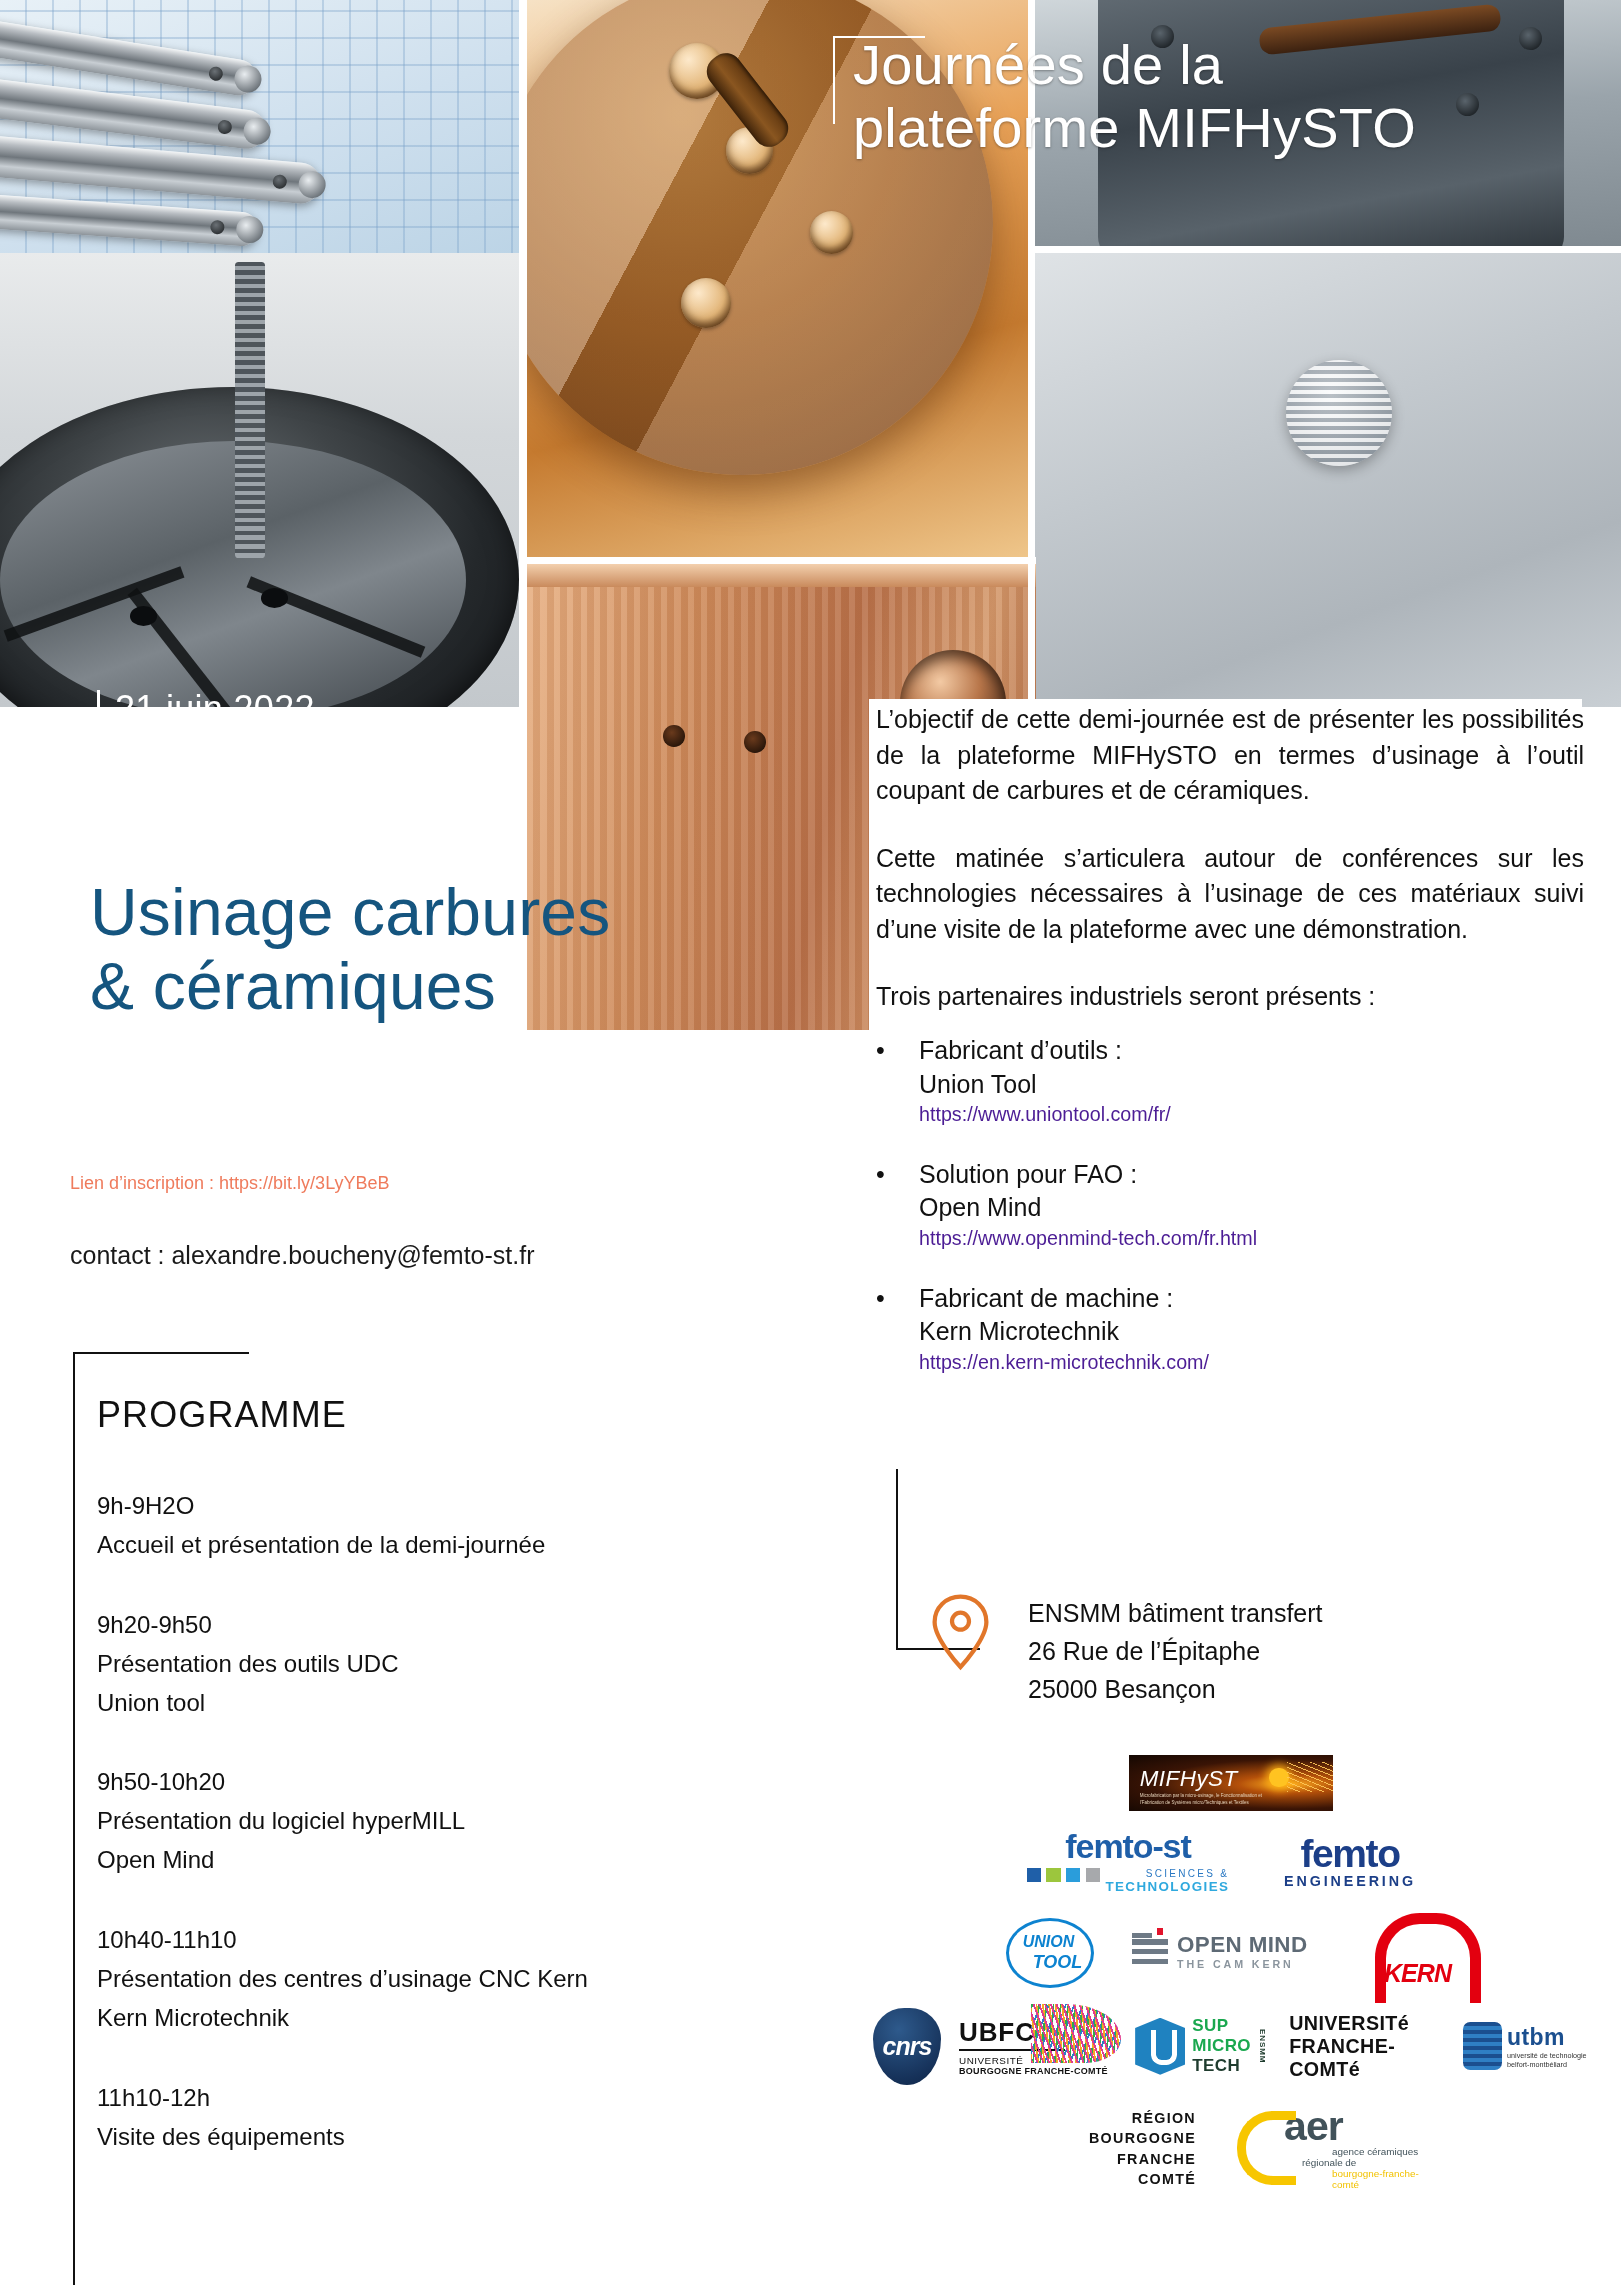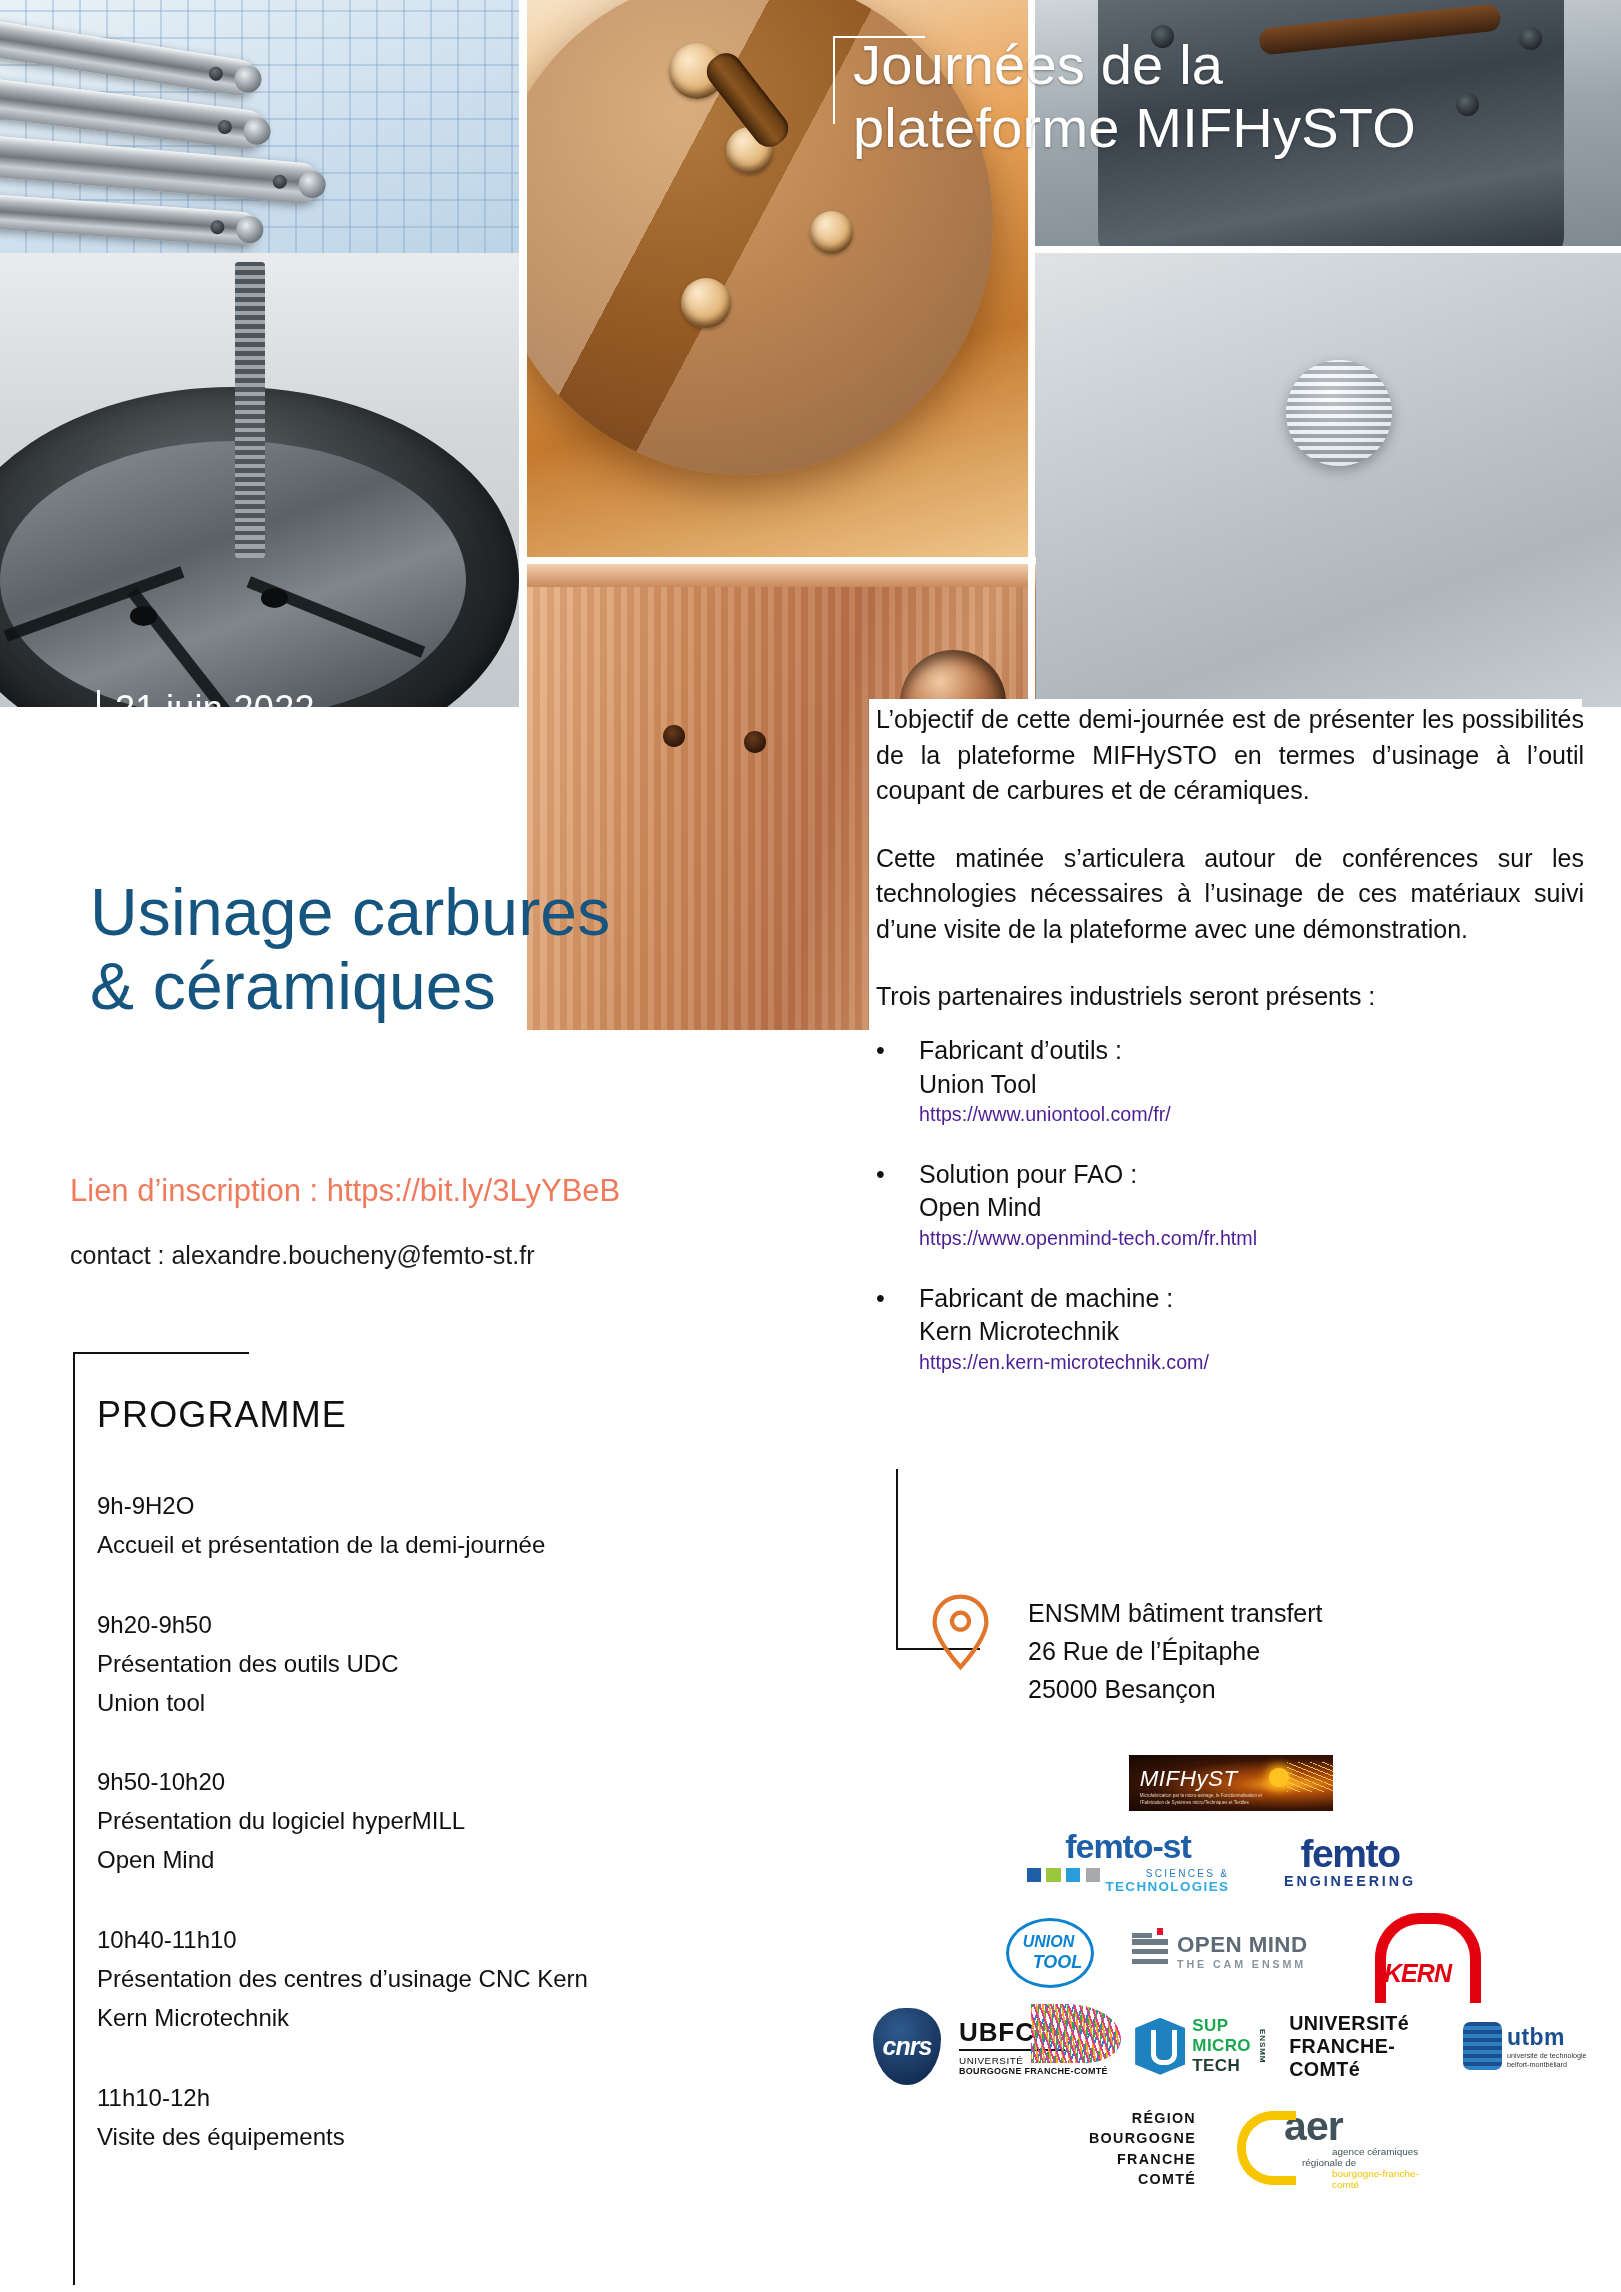--- a/index.html
+++ b/index.html
@@ -187,21 +187,21 @@
   }
   .headline-2 {
     position: absolute; left: 90px; top: 876px;
     color: #15557f; font-size: 66px; font-weight: 300; line-height: 1.12;
     letter-spacing: 0.2px;
   }
 
   
   .reg-link {
     position: absolute; left: 70px; top: 1173px;
-    color: #ef7b5c; font-size: 31px; font-weight: 400;
+    color: #ef7b5c; font-size: 18px; font-weight: 400;
   }
   .contact-line {
     position: absolute; left: 70px; top: 1241px;
     color: #1a1a1a; font-size: 25px;
   }
 
   
   .prog-bracket {
     position: absolute; left: 73px; top: 1352px;
     width: 174px; height: 931px;
@@ -610,21 +610,21 @@
     <div class="lg-openmind">
       <span class="bars">
         <i class="s"></i>
           <i class="dot"></i>
           <i></i>
           <i></i>
           <i></i>
       </span>
       <span>
         <div class="om1">OPEN MIND</div>
-        <div class="om2">THE CAM ENSMM</div>
+        <div class="om2">THE CAM KERN</div>
       </span>
     </div>
 
     <div class="lg-kern">
       <span class="arch"></span>
       <span class="kw">KERN</span>
     </div>
   </div>
 
   <div class="logo-row" style="gap:18px;">

